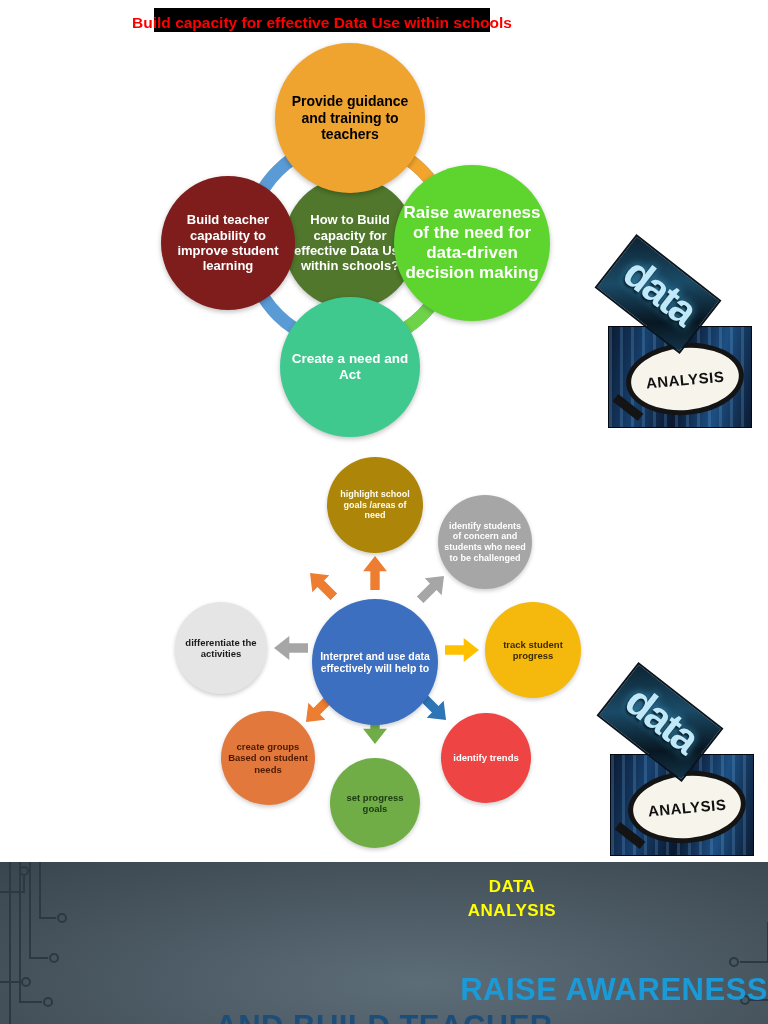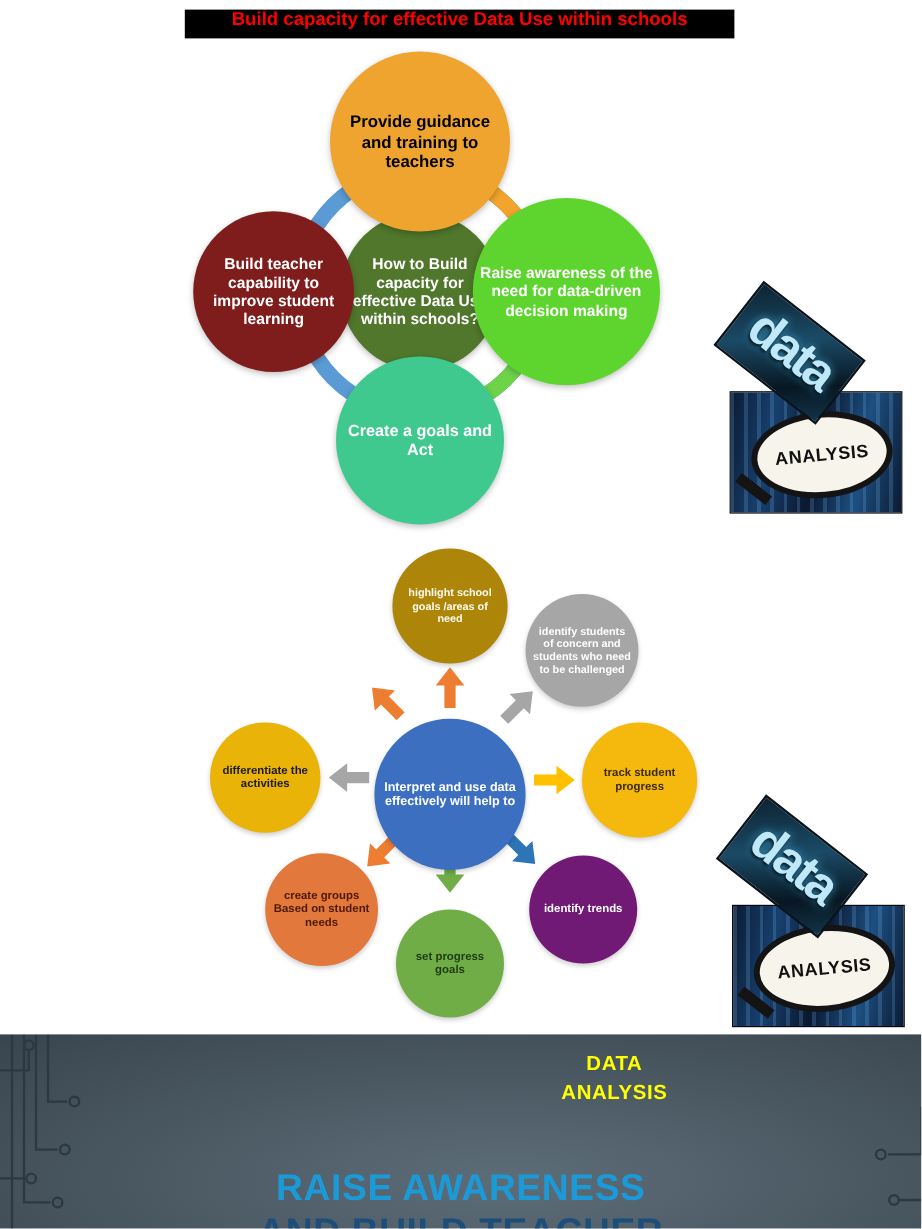--- a/index.html
+++ b/index.html
@@ -1,47 +1,47 @@
 <!DOCTYPE html>
 <html><head>
 <meta charset="utf-8">
 <style>
   html,body{margin:0;padding:0;}
   body{width:768px;height:1024px;background:#ffffff;font-family:"Liberation Sans",sans-serif;}
   .page{position:relative;width:768px;height:1024px;background:#ffffff;overflow:hidden;}
 
   
-  .banner{position:absolute;left:154px;top:8px;width:458px;height:24px;background:#000;display:flex;align-items:flex-start;justify-content:center;}
+  .banner{position:absolute;left:154px;top:8px;width:336px;height:24px;background:#000;display:flex;align-items:flex-end;justify-content:center;}
   .banner span{color:#FF0000;font-weight:bold;font-size:15.5px;white-space:nowrap;}
 
   
   .circle{position:absolute;border-radius:50%;display:flex;align-items:center;justify-content:center;text-align:center;font-weight:bold;line-height:1.18;box-shadow:0 2px 5px rgba(0,0,0,.25);}
   .circle span{display:block;padding:6px;}
 
   
   .cycle{position:absolute;left:150px;top:40px;width:430px;height:402px;}
   .ring{position:absolute;left:70px;top:73px;z-index:1;}
   .c-top{left:125px;top:3px;width:150px;height:150px;background:#F0A430;color:#000000;font-size:14px;z-index:3;}
   .c-left{left:11px;top:136px;width:134px;height:134px;background:#7f1d1d;color:#fff;font-size:13px;z-index:3;}
   .c-center{left:134px;top:137px;width:132px;height:132px;background:#50772B;color:#fff;font-size:13px;z-index:2;}
-  .c-right{left:244px;top:125px;width:156px;height:156px;background:#5ED52E;color:#fff;font-size:13px;z-index:3;}
+  .c-right{left:244px;top:125px;width:156px;height:156px;background:#5ED52E;color:#fff;font-size:17px;z-index:3;}
   .c-bottom{left:130px;top:257px;width:140px;height:140px;background:#3FC98F;color:#fff;font-size:13.5px;z-index:3;}
 
   
   .hub{position:absolute;left:170px;top:450px;width:420px;height:412px;}
   .hub .circle{box-shadow:0 2px 4px rgba(0,0,0,.2);}
   .h-center{left:142px;top:149px;width:126px;height:126px;background:#3C6FC0;color:#fff;font-size:10.5px;z-index:2;}
   .h-top{left:157px;top:7px;width:96px;height:96px;background:#AD8508;color:#FFFDF0;font-size:9px;z-index:2;}
   .h-ul{left:47px;top:37px;width:100px;height:100px;background:#F0B429;color:#3d2b00;font-size:9px;z-index:2;}
   .h-ur{left:268px;top:45px;width:94px;height:94px;background:#A6A6A6;color:#fff;font-size:9px;z-index:2;}
   .h-right{left:315px;top:152px;width:96px;height:96px;background:#F5B80C;color:#3d2b00;font-size:9.5px;z-index:2;}
-  .h-left{left:5px;top:152px;width:92px;height:92px;background:#eab308;color:#1a1a1a;font-size:9.5px;z-index:2;}
+  .h-left{left:5px;top:152px;width:92px;height:92px;background:#e5e5e5;color:#1a1a1a;font-size:9.5px;z-index:2;}
   .h-ll{left:51px;top:261px;width:94px;height:94px;background:#E2783C;color:#4d1a00;font-size:9.5px;z-index:2;}
   .h-bottom{left:160px;top:308px;width:90px;height:90px;background:#70AD47;color:#1d3a12;font-size:9.5px;z-index:2;}
-  .h-lr{left:271px;top:263px;width:90px;height:90px;background:#701a75;color:#fff;font-size:9.5px;z-index:2;}
+  .h-lr{left:271px;top:263px;width:90px;height:90px;background:#ef4444;color:#fff;font-size:9.5px;z-index:2;}
 
   .arrow{position:absolute;width:34px;height:26px;z-index:1;
     clip-path:polygon(0 32%,55% 32%,55% 4%,100% 50%,55% 96%,55% 68%,0 68%);}
   .a-up{left:188px;top:110px;background:#ED7D31;transform:rotate(-90deg);}
   .a-ul{left:135px;top:122px;background:#ED7D31;transform:rotate(-135deg);}
   .a-ur{left:245px;top:125px;background:#A6A6A6;transform:rotate(-45deg);}
   .a-right{left:275px;top:187px;background:#FFC000;}
   .a-lr{left:247px;top:245px;background:#2E75B6;transform:rotate(45deg);}
   .a-down{left:188px;top:264px;background:#70AD47;transform:rotate(90deg);}
   .a-ll{left:131px;top:247px;background:#ED7D31;transform:rotate(135deg);}
@@ -68,21 +68,21 @@
   .mag-handle{position:absolute;left:3px;top:76px;width:32px;height:9px;background:#141414;transform:rotate(38deg);z-index:1;}
 
   
   .bottom-slide{position:absolute;left:0;top:862px;width:768px;height:162px;overflow:hidden;
     background:radial-gradient(ellipse at 55% 75%, #5d6d77 0%, #4a5862 52%, #39454e 100%);}
   .circuit{position:absolute;}
   .circuit-left{left:0;top:0;}
   .circuit-right{right:0;top:60px;}
   .slide-title{position:absolute;left:384px;top:13px;width:256px;text-align:center;
     color:#FFFF00;font-size:17px;font-weight:bold;line-height:1.4;letter-spacing:.5px;}
-  .slide-h1{position:absolute;left:0;top:110px;width:768px;text-align:center;
+  .slide-h1{position:absolute;left:0;top:110px;width:768px;text-align:right;
     color:#1B9AD7;font-size:31px;font-weight:bold;letter-spacing:.5px;}
   .slide-h2{position:absolute;left:0;top:147px;width:768px;text-align:center;
     color:#1C4E79;font-size:31px;font-weight:bold;letter-spacing:.5px;}
 </style>
 </head>
 <body>
 
 <div class="page">
 
   <div class="banner">
@@ -101,21 +101,21 @@
     <div class="circle c-left">
       <span>Build teacher capability to improve student learning</span>
     </div>
     <div class="circle c-center">
       <span>How to Build capacity for effective Data Use within schools?</span>
     </div>
     <div class="circle c-right">
       <span>Raise awareness of the need for data-driven decision making</span>
     </div>
     <div class="circle c-bottom">
-      <span>Create a goals and Act</span>
+      <span>Create a need and Act</span>
     </div>
   </div>
 
   <div class="da-graphic g1">
     <div class="data-tile">
       <span>data</span>
     </div>
     <div class="analysis-tile">
       <div class="mag-handle"></div>
       <div class="mag">

